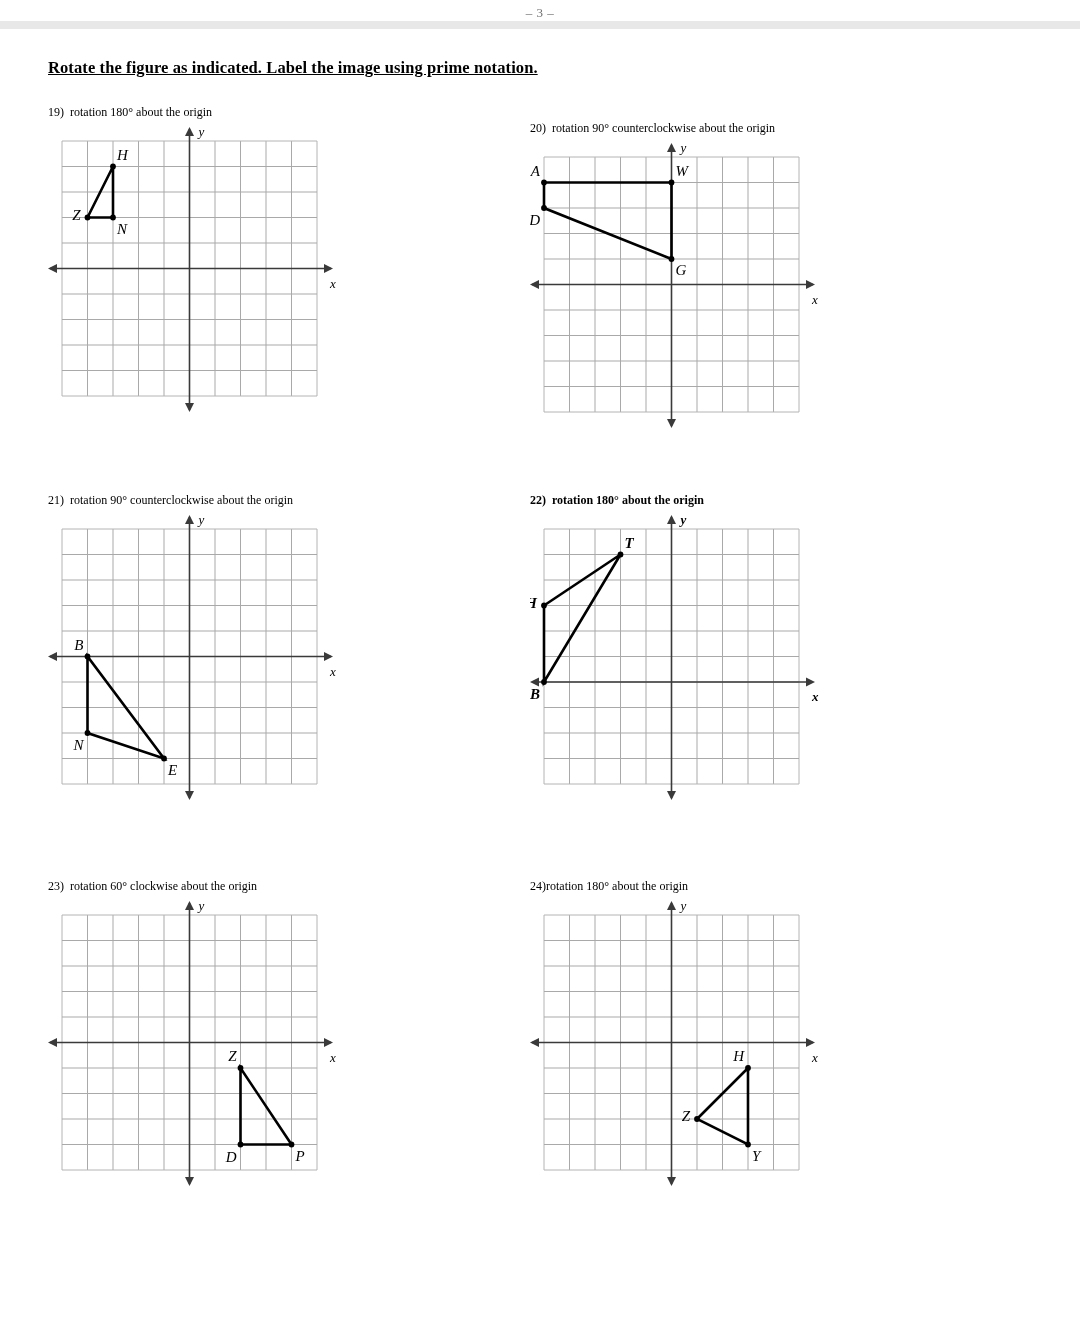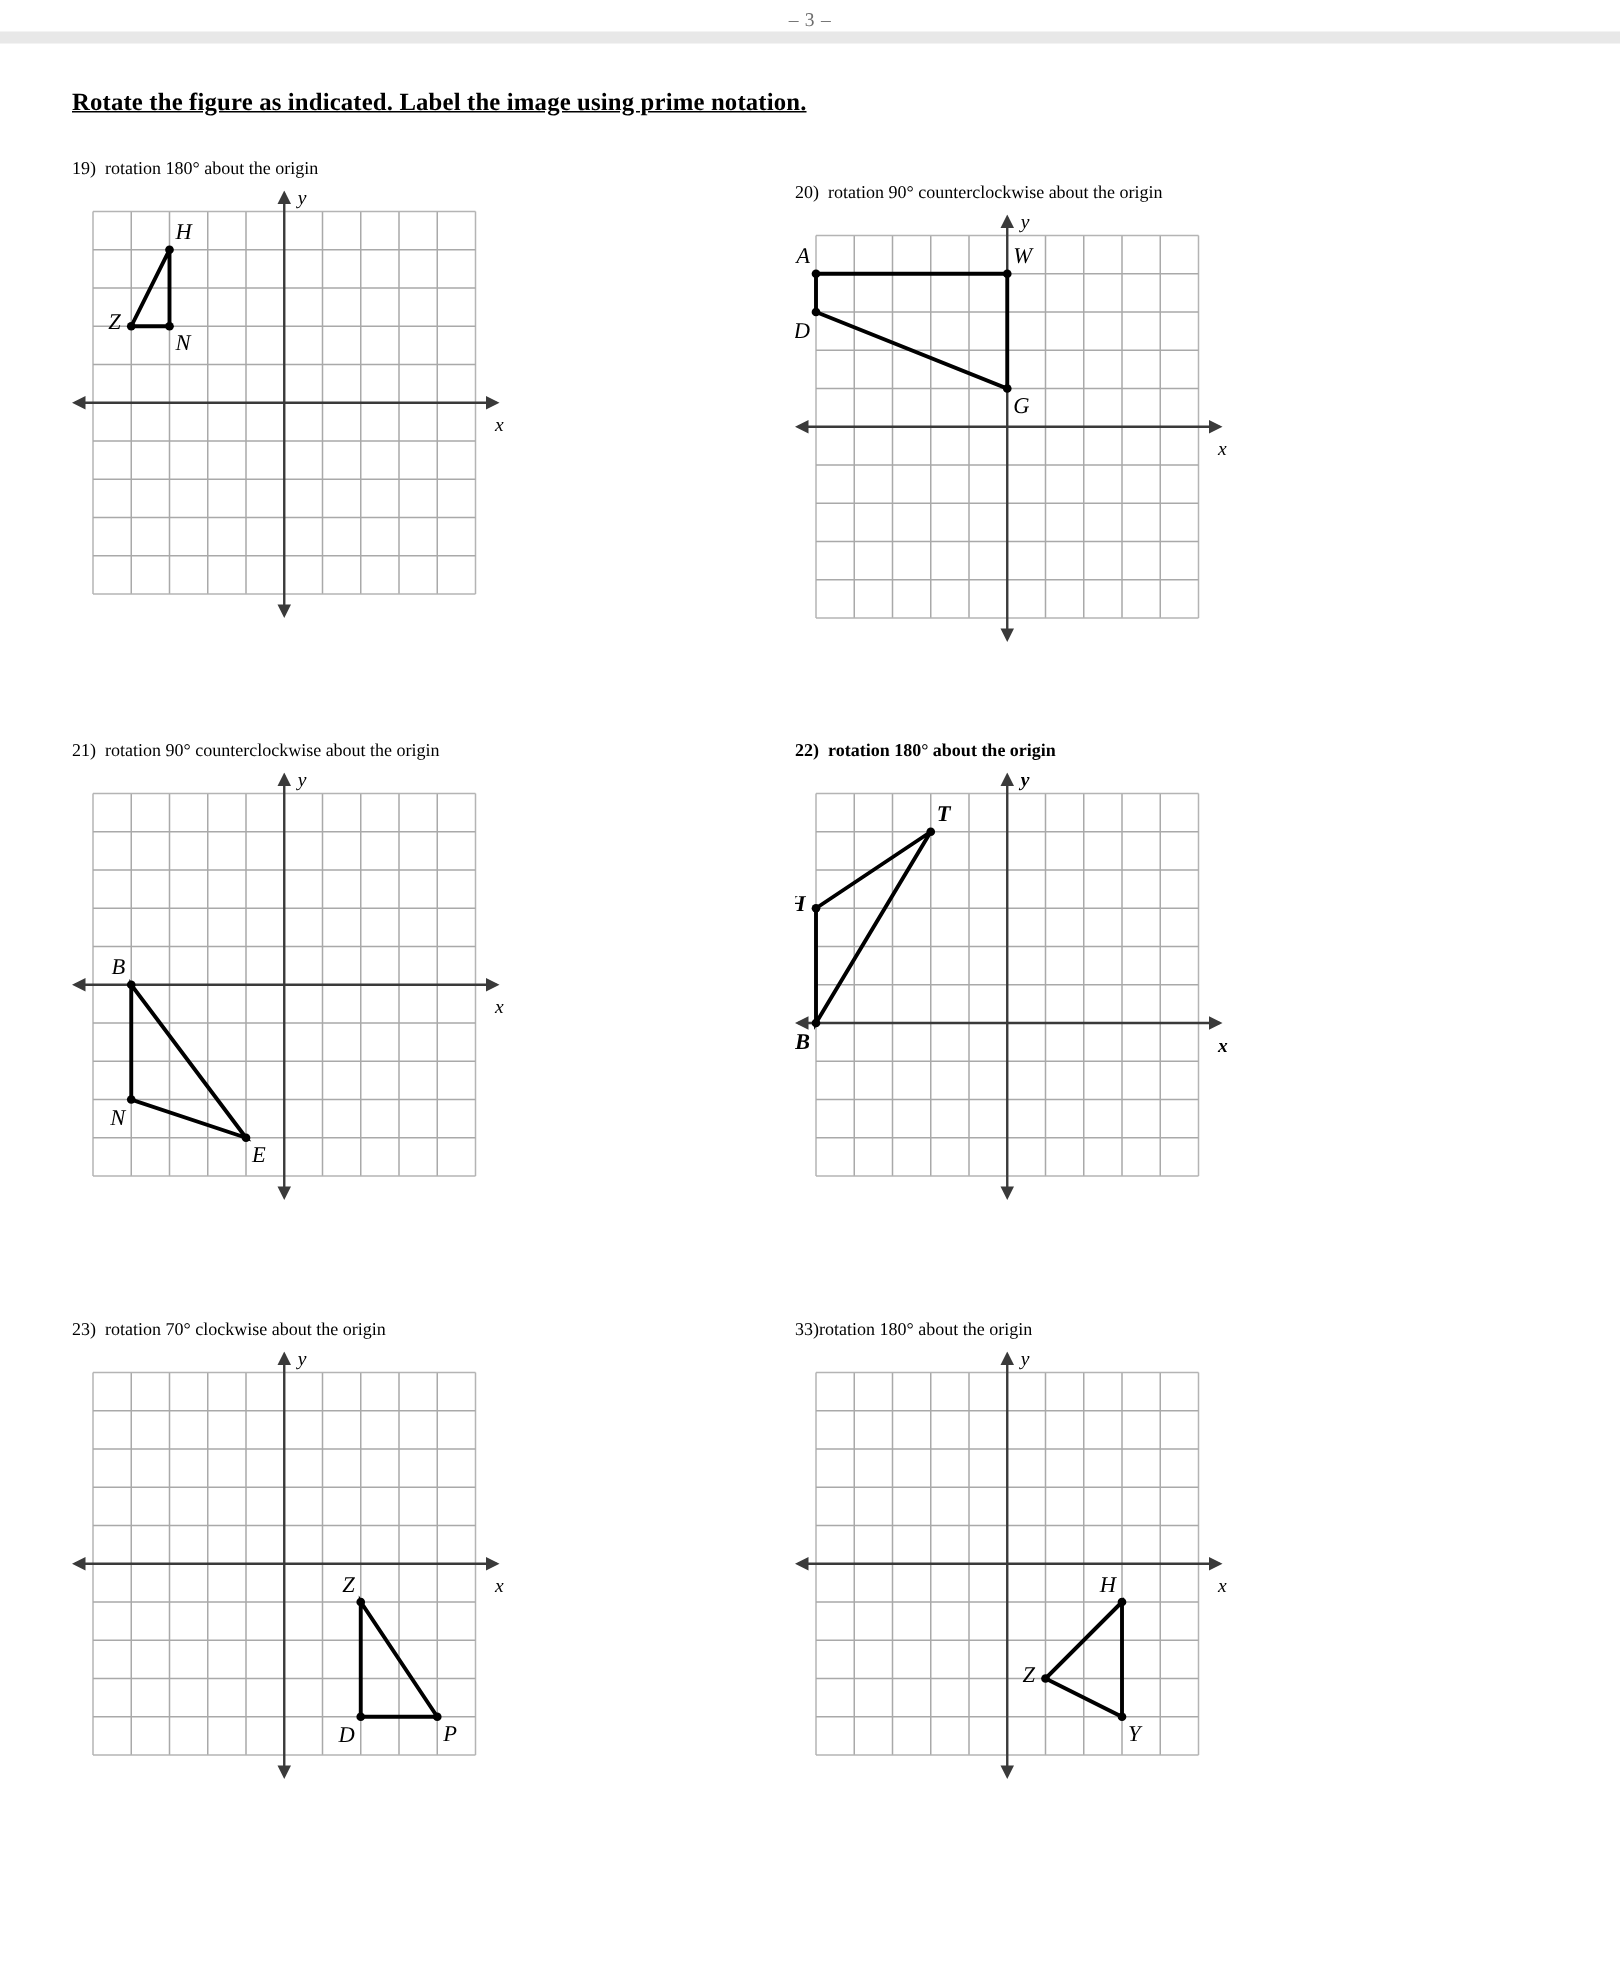--- a/index.html
+++ b/index.html
@@ -276,21 +276,21 @@
           <circle cx="90.5" cy="39.5" r="2.9" fill="#000000"></circle>
           <text x="94.5" y="32.5" class="vertex-letter" text-anchor="start">T</text>
           <circle cx="14" cy="167" r="2.9" fill="#000000"></circle>
           <text x="10" y="184" class="vertex-letter" text-anchor="end">B</text>
         </svg>
       </div>
     </div>
     <div class="problem" style="left: 48px; top: 878px; text-align: center;">
       <div class="problem-head">
         <span class="problem-number">23)&nbsp;&nbsp;</span>
-        <span class="problem-text">rotation 70° clockwise about the origin</span>
+        <span class="problem-text">rotation 60° clockwise about the origin</span>
       </div>
       <div class="grid-wrap">
         <svg width="299" height="289" viewBox="0 0 299 289">
           <line x1="14" y1="14" x2="14" y2="269" stroke="#b4b4b4" stroke-width="1"></line>
           <line x1="39.5" y1="14" x2="39.5" y2="269" stroke="#a9a9a9" stroke-width="1"></line>
           <line x1="65" y1="14" x2="65" y2="269" stroke="#a9a9a9" stroke-width="1"></line>
           <line x1="90.5" y1="14" x2="90.5" y2="269" stroke="#a9a9a9" stroke-width="1"></line>
           <line x1="116" y1="14" x2="116" y2="269" stroke="#a9a9a9" stroke-width="1"></line>
           <line x1="141.5" y1="14" x2="141.5" y2="269" stroke="#a9a9a9" stroke-width="1"></line>
           <line x1="167" y1="14" x2="167" y2="269" stroke="#a9a9a9" stroke-width="1"></line>
@@ -322,21 +322,21 @@
           <text x="188.5" y="160" class="vertex-letter" text-anchor="end">Z</text>
           <circle cx="192.5" cy="243.5" r="2.9" fill="#000000"></circle>
           <text x="188.5" y="260.5" class="vertex-letter" text-anchor="end">D</text>
           <circle cx="243.5" cy="243.5" r="2.9" fill="#000000"></circle>
           <text x="247.5" y="259.5" class="vertex-letter" text-anchor="start">P</text>
         </svg>
       </div>
     </div>
     <div class="problem" style="left: 530px; top: 878px;">
       <div class="problem-head">
-        <span class="problem-number">33)</span>
+        <span class="problem-number">24)</span>
         <span class="problem-text">rotation 180° about the origin</span>
       </div>
       <div class="grid-wrap">
         <svg width="299" height="289" viewBox="0 0 299 289">
           <line x1="14" y1="14" x2="14" y2="269" stroke="#b4b4b4" stroke-width="1"></line>
           <line x1="39.5" y1="14" x2="39.5" y2="269" stroke="#a9a9a9" stroke-width="1"></line>
           <line x1="65" y1="14" x2="65" y2="269" stroke="#a9a9a9" stroke-width="1"></line>
           <line x1="90.5" y1="14" x2="90.5" y2="269" stroke="#a9a9a9" stroke-width="1"></line>
           <line x1="116" y1="14" x2="116" y2="269" stroke="#a9a9a9" stroke-width="1"></line>
           <line x1="141.5" y1="14" x2="141.5" y2="269" stroke="#a9a9a9" stroke-width="1"></line>

